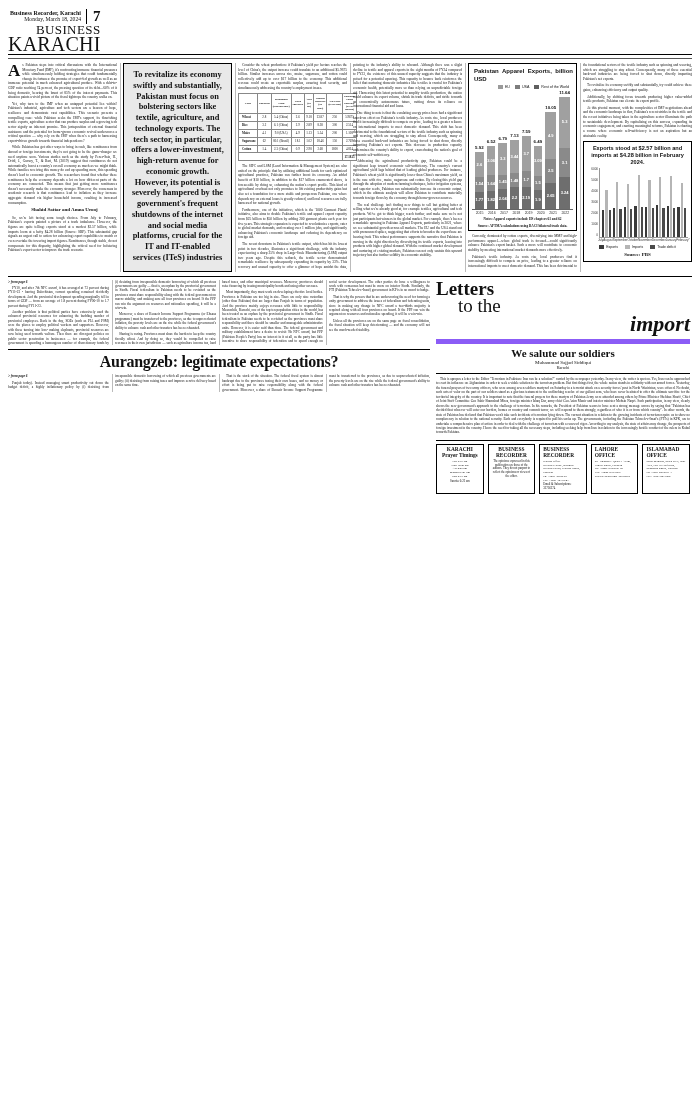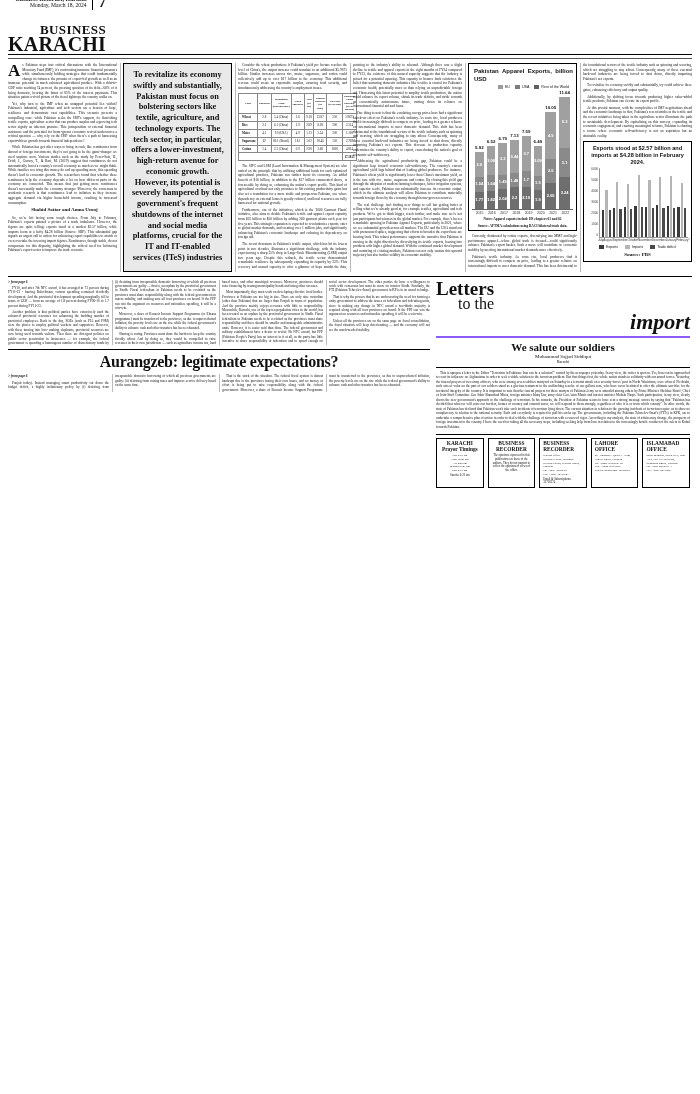--- a/index.html
+++ b/index.html
@@ -11,21 +11,21 @@
   .page{width:700px;height:1094px;position:relative;box-sizing:border-box;padding:6px 8px 4px 8px;}
 
   
   .masthead{display:flex;align-items:flex-end;justify-content:space-between;height:46px;}
   .mast-left{font-family:"Liberation Serif",serif;font-weight:700;font-size:21px;letter-spacing:-0.4px;line-height:1;padding-bottom:2px;}
   .mast-right{text-align:right;line-height:1.05;}
   .br-line{display:flex;align-items:center;justify-content:flex-end;gap:5px;}
   .br-meta{font-size:6px;font-weight:700;text-align:right;}
   .br-meta .d2{font-weight:400;font-size:5.6px;}
   .pagenum{font-size:15px;font-weight:700;border-left:1px solid #000;padding-left:6px;line-height:1;}
-  .brand{font-family:"Liberation Serif",serif;font-weight:700;line-height:0.82;text-align:right;margin-top:15px;}
+  .brand{font-family:"Liberation Serif",serif;font-weight:400;line-height:0.82;text-align:right;margin-top:1px;}
   .brand .b1{font-size:13px;letter-spacing:0.4px;display:block;}
   .brand .b2{font-size:20px;letter-spacing:0.2px;display:block;}
   .rule-top{border-top:1.6px solid #000;margin-top:2px;}
 
   
   h1.head{
     text-align:center;font-size:26.5px;font-weight:700;margin:5px 0 4px 0;
     letter-spacing:-0.5px;line-height:1;
   }
   .rule-thin{border-top:0.7px solid #555;margin:3px 0 4px 0;}
@@ -96,25 +96,25 @@
   .lower-left{width:422px;}
   .lower-right{width:254px;}
   h2.sub{font-size:16px;font-weight:700;text-align:center;margin:1px 0 3px 0;letter-spacing:-0.3px;}
   .cols4{column-count:4;column-gap:6px;column-rule:0.4px solid #bbb;font-size:3.4px;line-height:1.3;text-align:justify;hyphens:auto;}
   .cols4 p{margin:0 0 2px 0;text-indent:4px;}
   .frm{font-style:italic;font-size:3.4px;font-weight:700;margin-bottom:2px;}
 
   
   .letters-head{font-family:"Liberation Serif",serif;line-height:0.92;margin-bottom:3px;}
   .letters-head .l1{font-size:19px;font-weight:700;display:block;}
-  .letters-head .l2{font-size:16px;display:block;padding-left:22px;}
+  .letters-head .l2{font-size:19px;display:block;padding-left:22px;}
   .letters-head .l3{font-size:22px;font-weight:700;font-style:italic;display:block;text-align:right;}
   .letter-body{font-size:3.4px;line-height:1.32;text-align:justify;hyphens:auto;column-count:1;}
   .letter-body p{margin:0 0 2px 0;text-indent:4px;}
-  .salute{border-top:2px solid #8b5cf6;border-bottom:1px solid #000;padding:3px 0;margin:4px 0 3px 0;font-family:Liberation Serif, serif;}
+  .salute{border-top:5px solid #8b5cf6;border-bottom:1px solid #000;padding:3px 0;margin:4px 0 3px 0;font-family:Liberation Serif, serif;}
   .salute .s1{font-size:11px;font-weight:700;text-align:center;display:block;}
   .salute .s2{font-size:5px;text-align:center;display:block;margin-top:1px;}
   .salute .s3{font-size:4px;text-align:center;display:block;}
 
   
   .adrow{display:flex;gap:4px;margin-top:3px;border-top:1px solid #000;padding-top:3px;}
   .ad{border:0.7px solid #000;padding:2px 3px;flex:1;}
   .ad-title{font-size:5.4px;font-weight:700;line-height:1.1;}
   .ad-sub{font-size:3px;line-height:1.25;margin-top:1px;}
   .ad-list{font-size:2.9px;line-height:1.3;margin-top:1px;}

